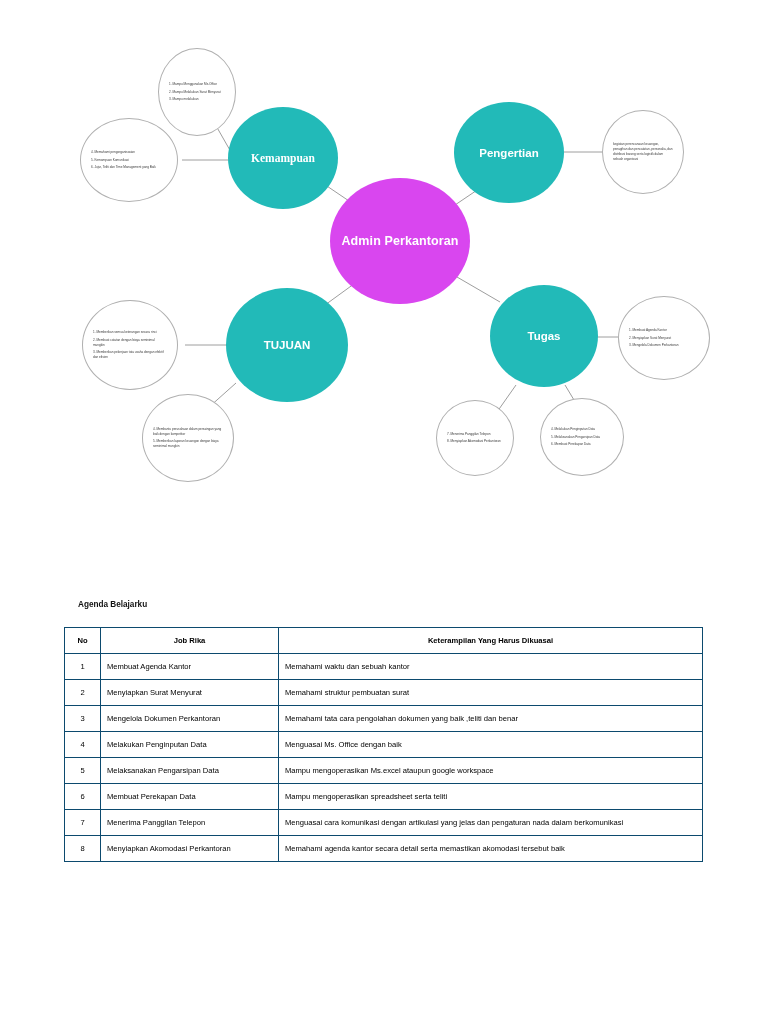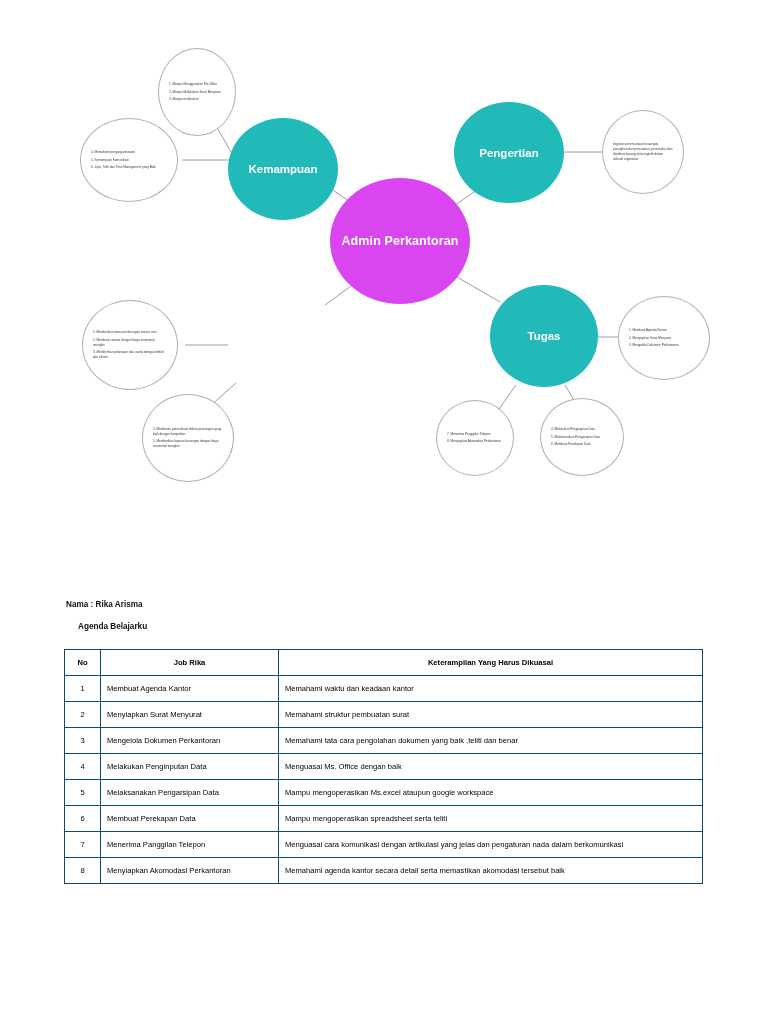--- a/index.html
+++ b/index.html
@@ -116,25 +116,28 @@
       <line x1="596" y1="337" x2="622" y2="337"></line>
       <line x1="565" y1="385" x2="580" y2="410"></line>
       <line x1="516" y1="385" x2="497" y2="412"></line>
     </g>
   </svg>
 
   <div class="node node-center" style="left:330px;top:178px;width:140px;height:126px;">
     <span>Admin Perkantoran</span>
   </div>
 
-  <div class="node node-main" style="left:228px;top:118px;width:110px;height:102px;">
+  <div class="node node-main" style="left:228px;top:107px;width:110px;height:102px;font-family:Liberation Serif, serif;">
     <span>Kemampuan</span>
   </div>
   <div class="node node-main" style="left:454px;top:102px;width:110px;height:101px;">
     <span>Pengertian</span>
+  </div>
+  <div class="node node-main" style="left:226px;top:288px;width:122px;height:114px;">
+    <span>TUJUAN</span>
   </div>
   <div class="node node-main" style="left:490px;top:285px;width:108px;height:102px;">
     <span>Tugas</span>
   </div>
 
   <div class="node node-leaf" style="left:158px;top:48px;width:78px;height:88px;">
     <span class="leaf-txt">
         <span class="leaf-line">1. Mampu Menggunakan Ms.Office</span>
         <span class="leaf-line leaf-sp">2. Mampu Melakukan Surat Menyurat</span>
         <span class="leaf-line leaf-sp">3. Mampu melakukan</span>
@@ -188,41 +191,40 @@
 
   <div class="node node-leaf" style="left:436px;top:400px;width:78px;height:76px;">
     <span class="leaf-txt">
         <span class="leaf-line">7. Menerima Panggilan Telepon</span>
         <span class="leaf-line leaf-sp">8. Menyiapkan Akomodasi Perkantoran</span>
       </span>
   </div>
 </div>
 
 <div id="doc">
-  <div class="meta">Nama : Rika Arisma</div>
   <div class="meta indent">Agenda Belajarku</div>
 
   <table>
     <colgroup>
         <col class="c-no">
         <col class="c-job">
         <col class="c-skill">
       </colgroup>
     <thead>
       <tr>
         <th>No</th>
         <th>Job Rika</th>
         <th>Keterampilan Yang Harus Dikuasai</th>
       </tr>
     </thead>
     <tbody>
         <tr>
           <td class="num">1</td>
           <td>Membuat Agenda Kantor</td>
-          <td>Memahami waktu dan keadaan kantor</td>
+          <td>Memahami waktu dan sebuah kantor</td>
         </tr>
         <tr>
           <td class="num">2</td>
           <td>Menyiapkan Surat Menyurat</td>
           <td>Memahami struktur pembuatan surat</td>
         </tr>
         <tr>
           <td class="num">3</td>
           <td>Mengelola Dokumen Perkantoran</td>
           <td>Memahami tata cara pengolahan dokumen yang baik ,teliti dan benar</td>

